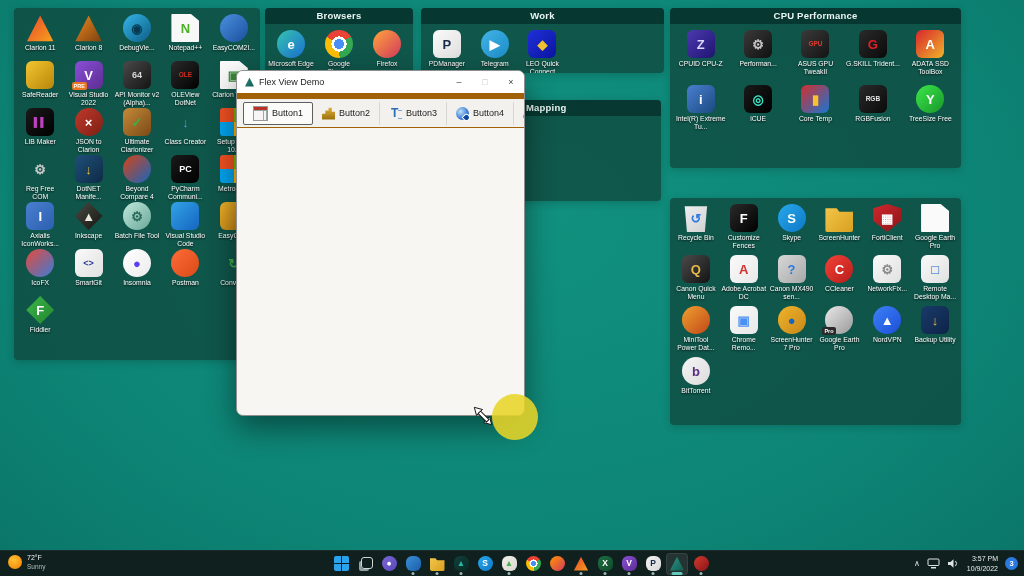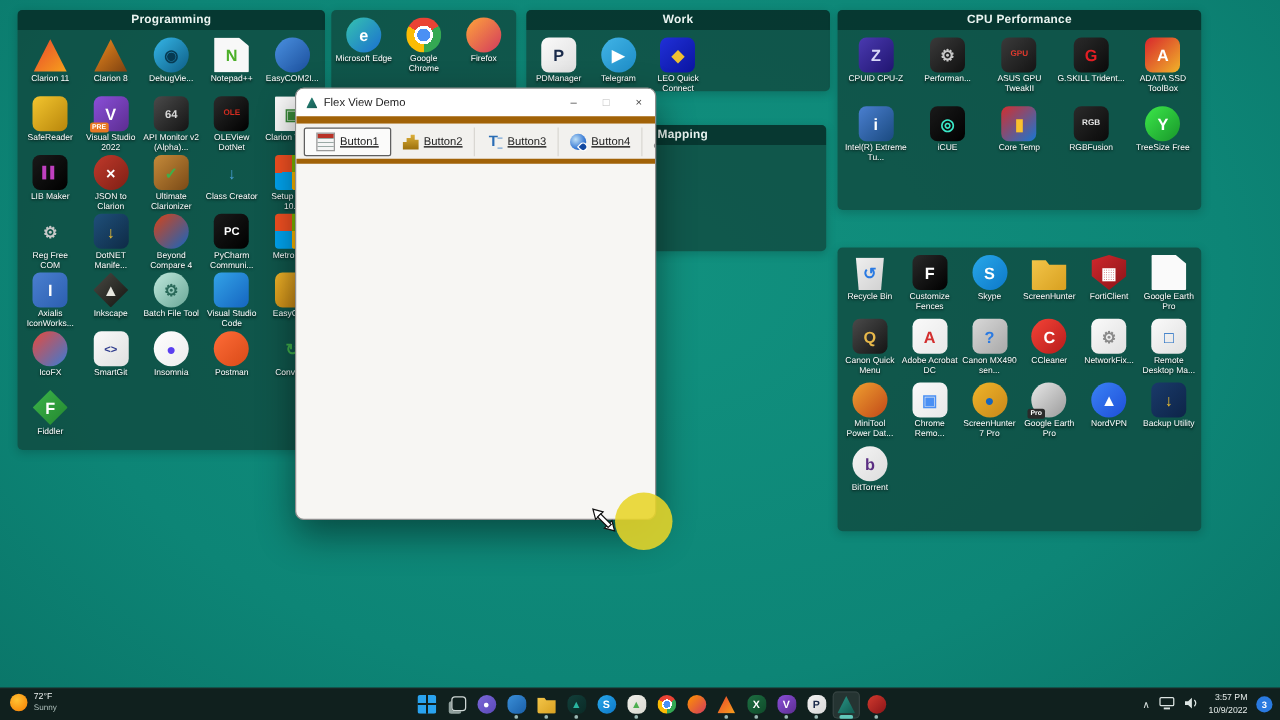--- a/index.html
+++ b/index.html
@@ -44,22 +44,22 @@
           background:#f7f6f3;border:1px solid #8f8f8f;box-shadow:0 12px 30px rgba(0,0,0,0.45);
           overflow:hidden;z-index:5;}
   .wtitlebar{height:22px;background:#ffffff;display:flex;align-items:center;border-bottom:6px solid #a16207;}
   .wicon{width:9px;height:9px;margin:0 5px 0 8px;background:linear-gradient(135deg,#2a8578,#145a52);
          clip-path:polygon(50% 0,100% 100%,0 100%);}
   .wtitle{font-size:9px;color:#222;flex:1;}
   .wcontrols{display:flex;height:100%;}
   .wc{width:26px;height:100%;display:flex;align-items:center;justify-content:center;
       font-size:9px;color:#444;cursor:default;}
   .wc.max{color:#bdbdbd;}
-  .wtoolbar{height:28px;background:#f2f1ee;border-bottom:4px solid #a16207;
-            display:flex;align-items:center;padding-left:6px;white-space:nowrap;overflow:hidden;text-decoration:underline;}
+  .wtoolbar{height:28px;background:#f2f1ee;border-bottom:1px solid #a16207;
+            display:flex;align-items:center;padding-left:6px;white-space:nowrap;overflow:hidden;}
   .tbtn{display:flex;align-items:center;height:23px;padding:0 9px;border:none;margin:0;
         background:transparent;border-right:1px solid #d9d7d2;font-family:inherit;
         font-size:9px;color:#222;flex:none;}
   .tbtn.selected{border:1px solid #5f5f5f;background:#fbfbfa;border-radius:2px;}
   .tlbl{margin-left:4px;}
   .wic{width:13px;height:13px;display:inline-block;position:relative;flex:none;}
   .wic-calendar{border:0.5px solid #999;
     background:linear-gradient(#b83227 0 3.5px, transparent 3.5px),
       repeating-linear-gradient(0deg, transparent 0 2.6px, #9aa9a5 2.6px 3.2px),
       repeating-linear-gradient(90deg, transparent 0 2.6px, #9aa9a5 2.6px 3.2px), #f5f5f5;}
@@ -102,21 +102,20 @@
   .traybadge{width:13px;height:13px;border-radius:50%;background:#2a7ae0;color:#fff;
              font-size:7.5px;font-weight:bold;display:flex;align-items:center;justify-content:center;}
 </style>
 </head>
 <body>
 
 <div id="stage">
 
   <div id="fences">
       <section class="fence" style="left: 14px; top: 8px; width: 246px; height: 352px;">
-        <div class="fence-title">Programming</div>
         <div class="fence-body" style="grid-template-columns: repeat(5, 1fr); grid-auto-rows: 47px;">
           <div class="dicon">
             <div class="ic s-tri" style="background: linear-gradient(135deg, rgb(232, 67, 46), rgb(247, 163, 27));"></div>
             <div class="dlabel">Clarion 11</div>
           </div>
           <div class="dicon">
             <div class="ic s-tri" style="background: linear-gradient(135deg, rgb(240, 140, 30), rgb(122, 63, 16));"></div>
             <div class="dlabel">Clarion 8</div>
           </div>
           <div class="dicon">
@@ -272,20 +271,21 @@
           </div>
           <div class="dicon">
             <div class="ic s-diamond" style="background: linear-gradient(135deg, rgb(60, 181, 74), rgb(35, 134, 47));">
               <span class="g" style="color: rgb(255, 255, 255); font-size: 13px;">F</span>
             </div>
             <div class="dlabel">Fiddler</div>
           </div>
         </div>
       </section>
       <section class="fence" style="left: 265px; top: 8px; width: 148px; height: 65px;">
+        <div class="fence-title">Browsers</div>
         <div class="fence-body" style="grid-template-columns: repeat(3, 1fr); grid-auto-rows: 43px;">
           <div class="dicon">
             <div class="ic s-circle" style="background: linear-gradient(135deg, rgb(53, 195, 176), rgb(27, 111, 208));">
               <span class="g" style="color: rgb(255, 255, 255); font-size: 13px;">e</span>
             </div>
             <div class="dlabel">Microsoft Edge</div>
           </div>
           <div class="dicon">
             <div class="ic s-chrome"></div>
             <div class="dlabel">Google Chrome</div>

